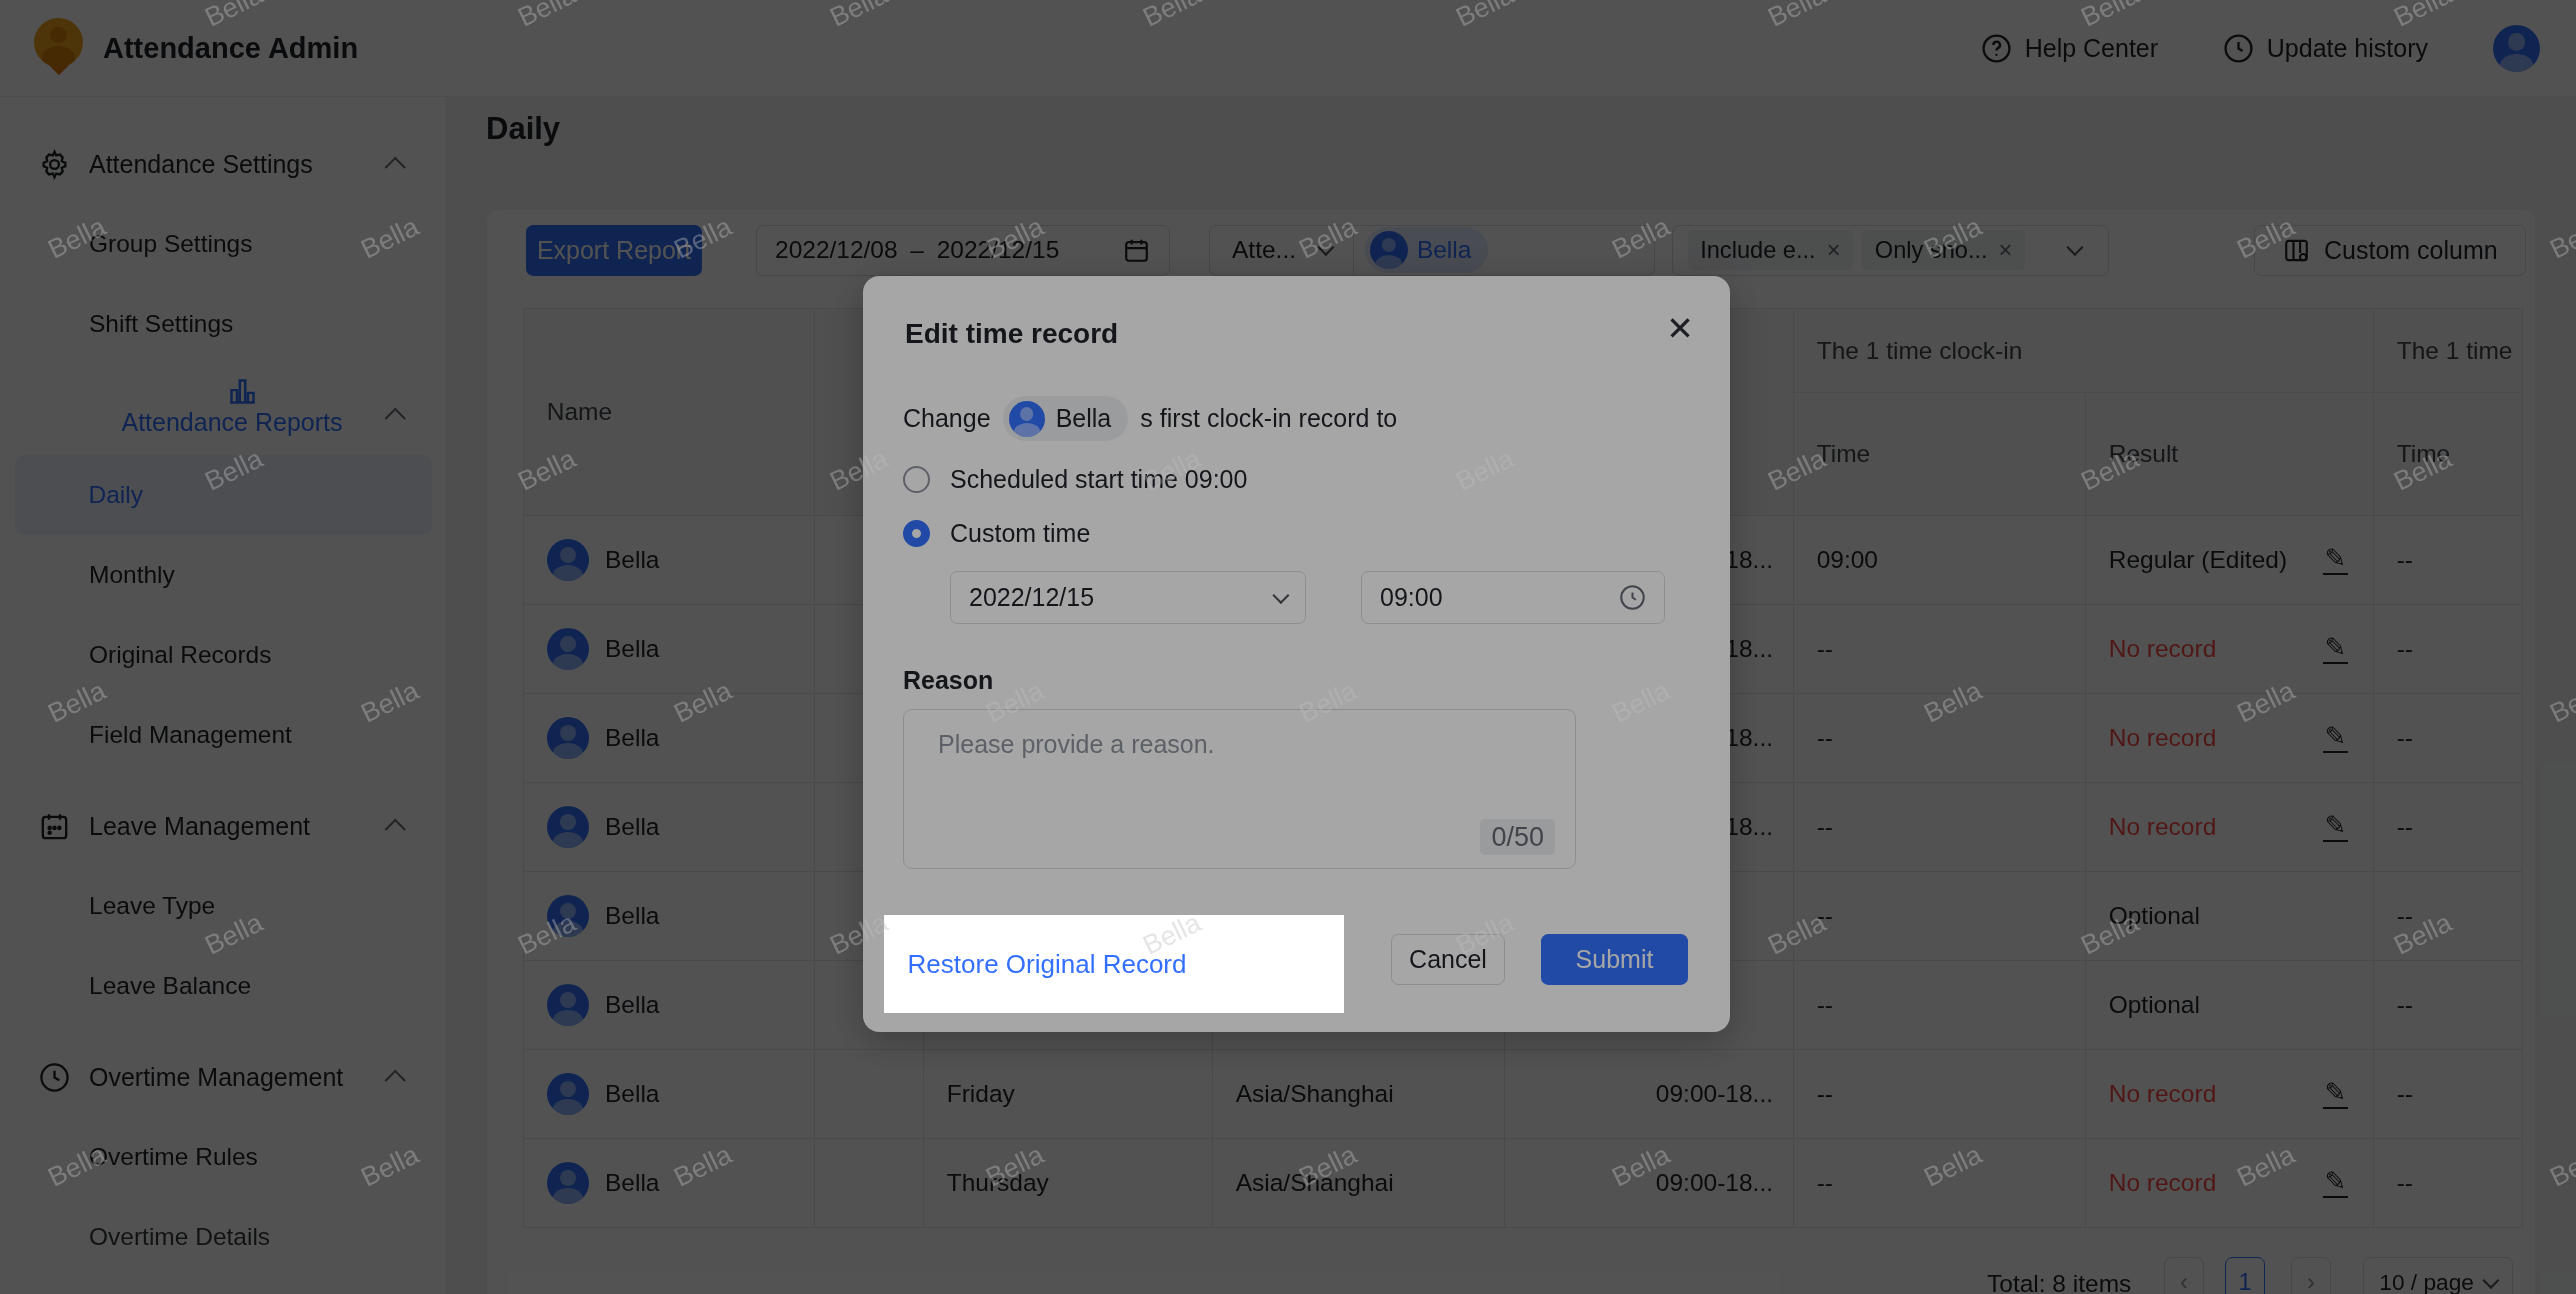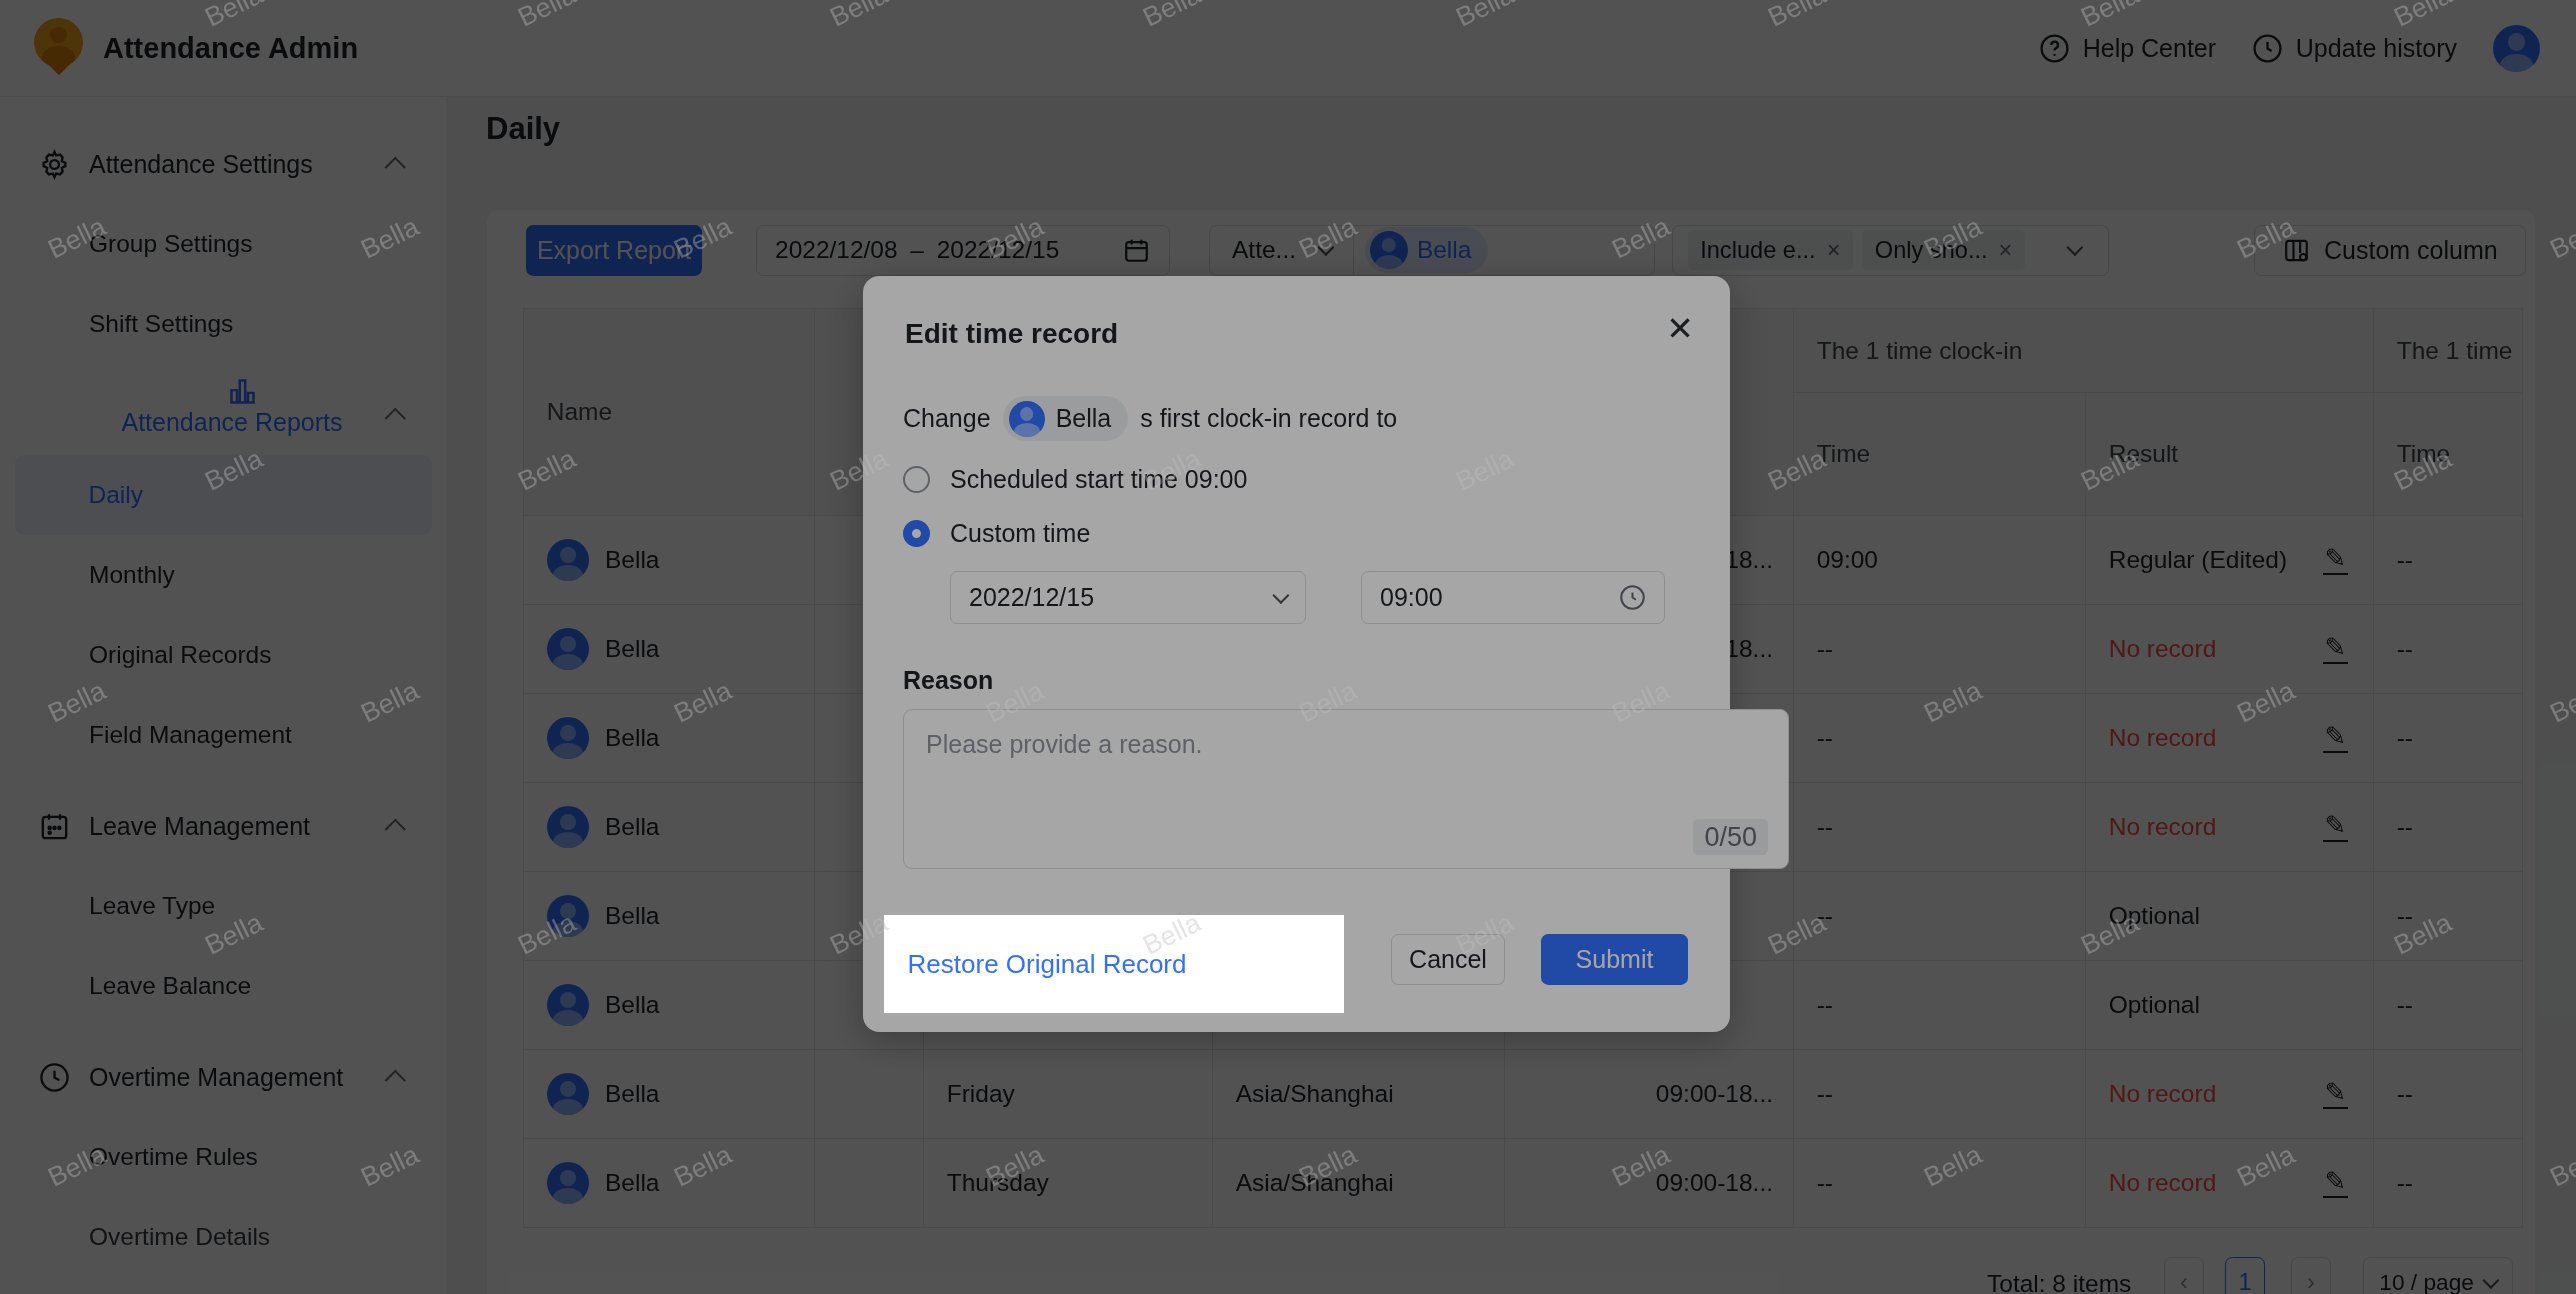--- a/index.html
+++ b/index.html
@@ -7,21 +7,21 @@
   body { font-family:"Liberation Sans","DejaVu Sans",sans-serif; color:#1f2329; background:#f2f3f5; position:relative; }
 
   
   .header { position:absolute; left:0; top:0; width:2576px; height:97px; background:#fff; border-bottom:0.9px solid #e8eaed; display:flex; align-items:center; z-index:10; }
   .logo { width:49px; height:60px; margin-left:34px; position:relative; }
   .logo-tip { position:absolute; left:14.5px; top:33px; width:20px; height:20px; background:#e07b12; transform:rotate(45deg); }
   .logo-pin { position:absolute; left:0; top:0; width:49px; height:49px; border-radius:50%; background:#f2a41c; overflow:hidden; }
   .logo-pin::before { content:""; position:absolute; left:16.3px; top:9px; width:16.3px; height:16.3px; border-radius:50%; background:#d9820f; }
   .logo-pin::after { content:""; position:absolute; left:8.2px; top:28px; width:33px; height:23.6px; border-radius:50% 50% 0 0; background:#d9820f; }
   .app-title { font-size:29px; font-weight:700; margin-left:20px; }
-  .header-right { margin-left:auto; display:flex; align-items:center; gap:36px; margin-right:36px; }
+  .header-right { margin-left:auto; display:flex; align-items:center; gap:65px; margin-right:36px; }
   .header-link { display:flex; align-items:center; gap:12.7px; font-size:25px; cursor:pointer; }
   .hicon { width:31px; height:31px; }
   .avatar { border-radius:50%; background:#3370ff; position:relative; overflow:hidden; flex:none; }
   .avatar::before { content:""; position:absolute; left:50%; top:18%; width:38%; height:38%; transform:translateX(-50%); border-radius:50%; background:rgba(255,255,255,.45); }
   .avatar::after { content:""; position:absolute; left:50%; top:62%; width:72%; height:48%; transform:translateX(-50%); border-radius:50% 50% 0 0; background:rgba(255,255,255,.45); }
   .avatar-lg { width:47px; height:47px; }
 
   
   .sidebar { position:absolute; left:0; top:97px; width:447px; bottom:0; background:#fff; border-right:0.9px solid #e8eaed; padding-top:16.3px; z-index:5; }
   .side-item { height:80px; display:flex; align-items:center; font-size:25px; cursor:pointer; position:relative; }
@@ -89,21 +89,21 @@
   .m-close { position:absolute; right:36px; top:36px; font-size:33px; color:#2b2f36; cursor:pointer; line-height:1; }
   .m-change { position:absolute; left:40px; top:120px; display:flex; align-items:center; gap:12.7px; font-size:25px; }
   .m-chip { display:flex; align-items:center; gap:11px; background:#eff0f2; border-radius:905px; padding:4.5px 16.3px 4.5px 5.4px; }
   .m-chip .avatar { width:36px; height:36px; }
   .radio-row { position:absolute; left:40px; display:flex; align-items:center; gap:20px; font-size:25px; cursor:pointer; }
   .radio { width:27px; height:27px; border-radius:50%; background:#fff; flex:none; }
   .radio.off { border:2.7px solid #8f959e; }
   .radio.on { border:9px solid #3370ff; }
   .m-select { position:absolute; height:53px; border:1.8px solid #d8dadd; border-radius:7.3px; display:flex; align-items:center; justify-content:space-between; padding:0 18px; font-size:25px; background:#fff; cursor:pointer; }
   .m-label { position:absolute; left:40px; font-size:25px; font-weight:700; }
-  .m-textarea { position:absolute; left:40px; top:433px; width:886px; height:160px; border:1.8px solid #d8dadd; border-radius:9px; padding:20px 22px; font-size:25px; color:#8f959e; background:#fff; }
+  .m-textarea { position:absolute; left:40px; top:433px; width:673px; height:160px; border:1.8px solid #d8dadd; border-radius:9px; padding:20px 34px; font-size:25px; color:#8f959e; background:#fff; }
   .m-counter { position:absolute; right:20px; bottom:12.7px; background:#eceef0; border-radius:5.4px; padding:2.7px 11px; font-size:27px; color:#646a73; }
   .m-cancel { position:absolute; left:528px; top:658px; width:114px; height:51px; }
   .m-submit { position:absolute; left:678px; top:658px; width:147px; height:51px; }
 
   .spotlight { position:absolute; inset:0; background:rgba(0,0,0,.35); z-index:70; }
   .spotbox { position:absolute; left:884px; top:915px; width:460px; height:98px; background:#fff; z-index:80; display:flex; align-items:center; }
   .restore-link { margin-left:23.6px; color:#3370ff; font-size:26px; cursor:pointer; text-decoration:none; }
 
   .watermarks { position:absolute; inset:0; z-index:90; pointer-events:none; overflow:hidden; }
   .wm { position:absolute; font-size:27px; color:rgba(190,190,190,.4); transform:rotate(-26deg); white-space:nowrap; }

